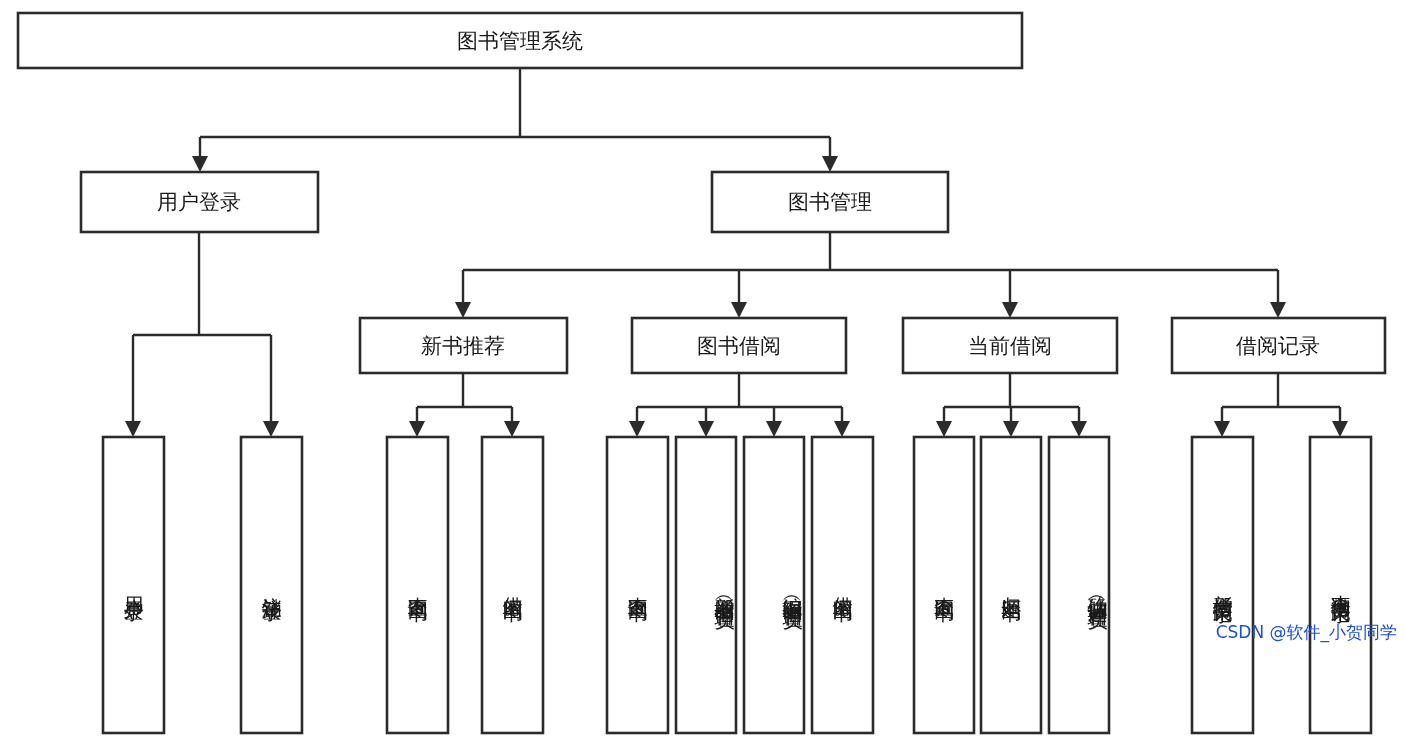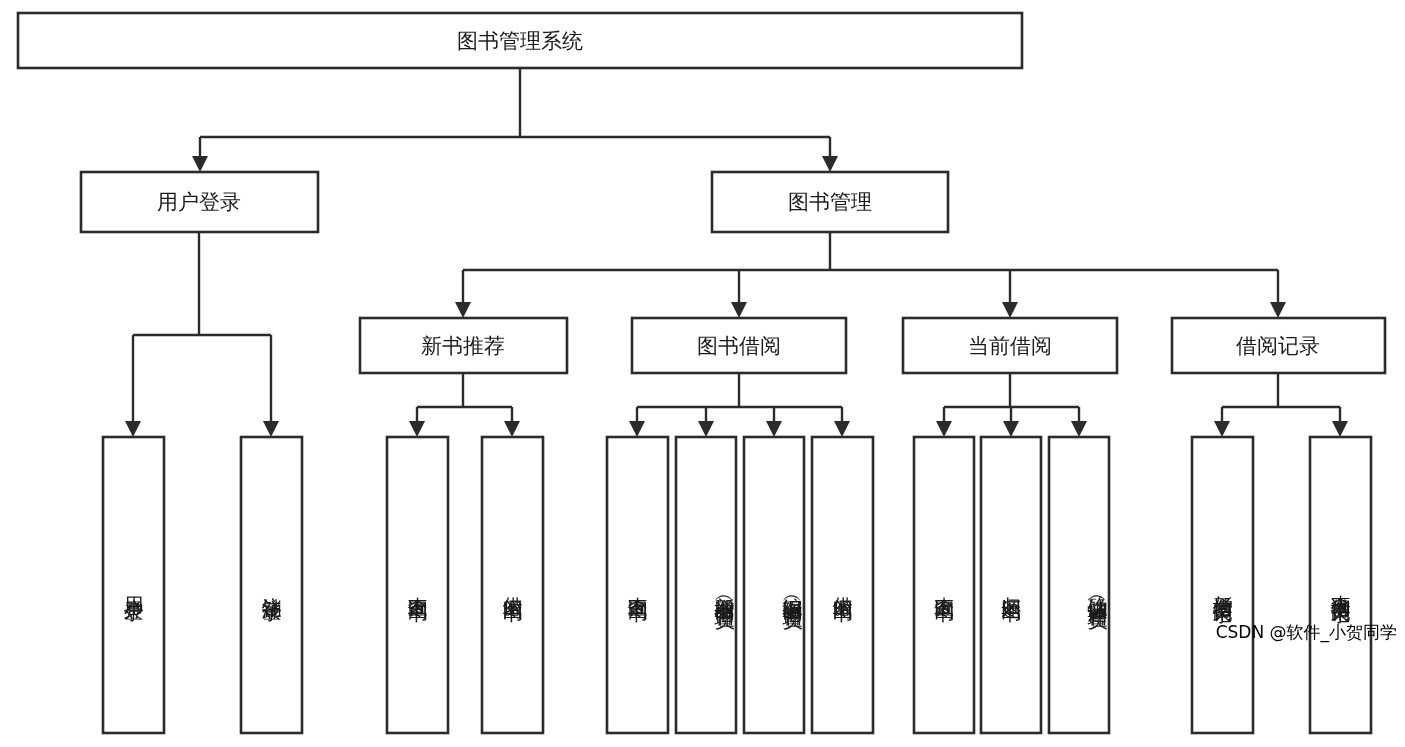--- a/index.html
+++ b/index.html
@@ -62,21 +62,21 @@
     display: flex;
     align-items: center;
     justify-content: center;
   }
   .watermark {
     position: absolute;
     right: 8px;
     bottom: 6px;
     font-family: "DejaVu Sans", "Liberation Sans", sans-serif;
     font-size: 17px;
-    color: #000000;
+    color: #1d4ed8;
     white-space: nowrap;
   }
 </style>
 </head>
 <body>
 
 <div id="diagram-root">
 
   <svg class="diagram-canvas" viewBox="0 0 1405 747">
 

